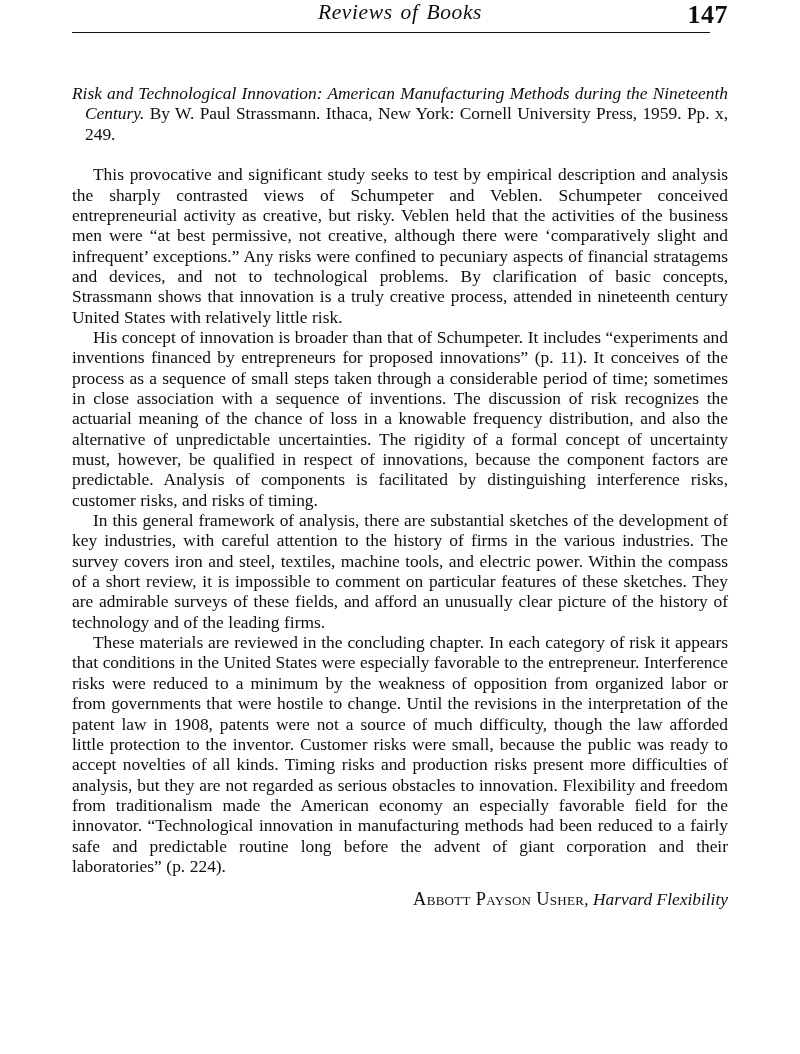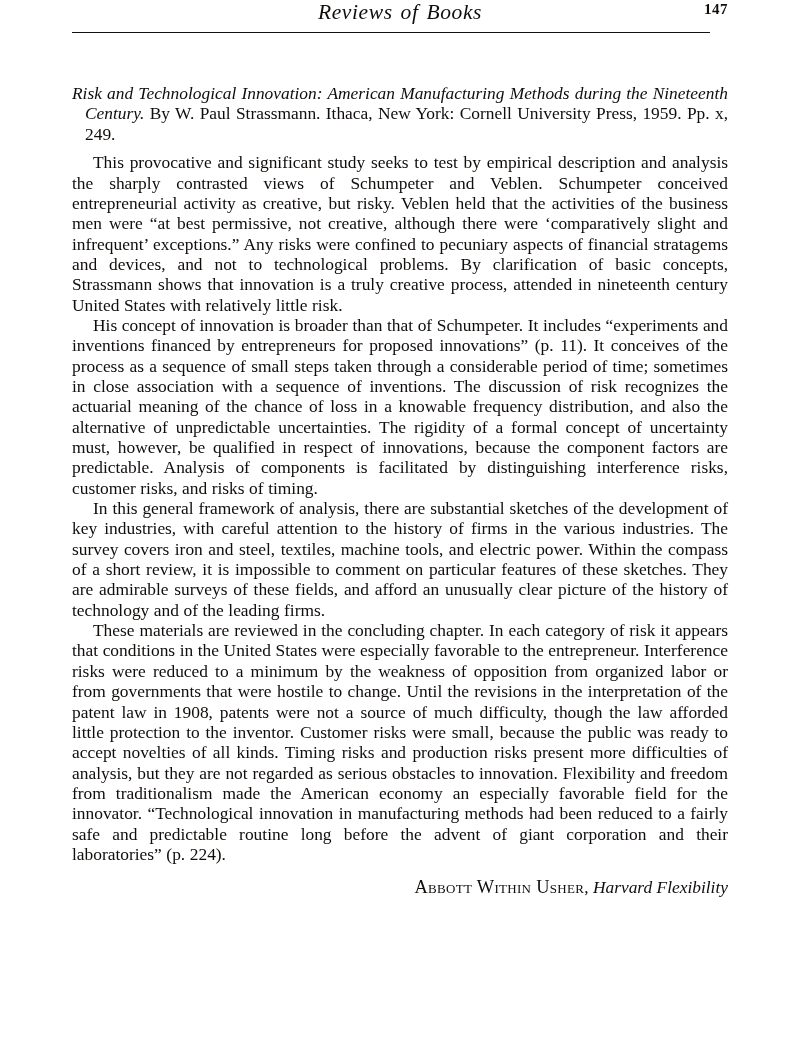--- a/index.html
+++ b/index.html
@@ -46,21 +46,21 @@
     font-style: italic;
     font-size: 21.5px;
     letter-spacing: 0.6px;
     word-spacing: 2px;
     line-height: 1;
   }
   .rh-folio {
     position: absolute;
     right: 0;
     top: 2px;
-    font-size: 15px;
+    font-size: 26px;
     font-weight: bold;
     letter-spacing: 0.5px;
     line-height: 1;
     font-variant-numeric: oldstyle-nums;
   }
   .rule {
     position: absolute;
     left: 0;
     top: 32px;
     width: 638px;
@@ -78,21 +78,21 @@
     padding-left: 13px;
     text-indent: -13px;
     word-spacing: 0.4px;
   }
   .citation .bk-title {
     font-style: italic;
   }
 
   
   .body-text {
-    margin-top: 8px;
+    margin-top: 20px;
     font-size: 17.4px;
     line-height: 20.35px;
     text-align: justify;
     text-justify: inter-word;
   }
   .body-text p {
     margin: 0;
     text-indent: 21px;
     word-spacing: 0.2px;
     hyphens: manual;
@@ -129,16 +129,16 @@
 
     <div class="citation"><span class="bk-title">Risk and Technological Innovation: American Manufacturing Methods during the Nineteenth Century.</span><span> By W. Paul Strassmann. Ithaca, New York: Cornell University Press, 1959. Pp. x, 249.</span></div>
 
     <div class="body-text">
       <p>This provocative and significant study seeks to test by empirical description and analysis the sharply contrasted views of Schumpeter and Veblen. Schumpeter conceived entrepreneurial activity as creative, but risky. Veblen held that the activities of the business men were “at best permissive, not creative, although there were ‘comparatively slight and infrequent’ exceptions.” Any risks were confined to pecuniary aspects of financial stratagems and devices, and not to technological problems. By clarification of basic concepts, Strassmann shows that innovation is a truly creative process, attended in nineteenth century United States with relatively little risk.</p>
       <p>His concept of innovation is broader than that of Schumpeter. It includes “experiments and inventions financed by entrepreneurs for proposed innovations” (p. 11). It conceives of the process as a sequence of small steps taken through a considerable period of time; sometimes in close association with a sequence of inventions. The discussion of risk recognizes the actuarial meaning of the chance of loss in a knowable frequency distribution, and also the alternative of unpredictable uncertainties. The rigidity of a formal concept of uncertainty must, however, be qualified in respect of innovations, because the component factors are predictable. Analysis of components is facilitated by distinguishing interference risks, customer risks, and risks of timing.</p>
       <p>In this general framework of analysis, there are substantial sketches of the development of key industries, with careful attention to the history of firms in the various industries. The survey covers iron and steel, textiles, machine tools, and electric power. Within the compass of a short review, it is impossible to comment on particular features of these sketches. They are admirable surveys of these fields, and afford an unusually clear picture of the history of technology and of the leading firms.</p>
       <p>These materials are reviewed in the concluding chapter. In each category of risk it appears that conditions in the United States were especially favorable to the entrepreneur. Interference risks were reduced to a minimum by the weakness of opposition from organized labor or from governments that were hostile to change. Until the revisions in the interpretation of the patent law in 1908, patents were not a source of much difficulty, though the law afforded little protection to the inventor. Customer risks were small, because the public was ready to accept novelties of all kinds. Timing risks and production risks present more difficulties of analysis, but they are not regarded as serious obstacles to innovation. Flexibility and freedom from traditionalism made the American economy an especially favorable field for the innovator. “Technological innovation in manufacturing methods had been reduced to a fairly safe and predictable routine long before the advent of giant corporation and their laboratories” (p. 224).</p>
     </div>
 
-    <div class="signature"><span class="sig-name">Abbott Within Usher</span><span>, </span><span class="sig-affil">Harvard Flexibility</span></div>
+    <div class="signature"><span class="sig-name">Abbott Payson Usher</span><span>, </span><span class="sig-affil">Harvard Flexibility</span></div>
 
   </div>
 </div>
 
 </body></html>

